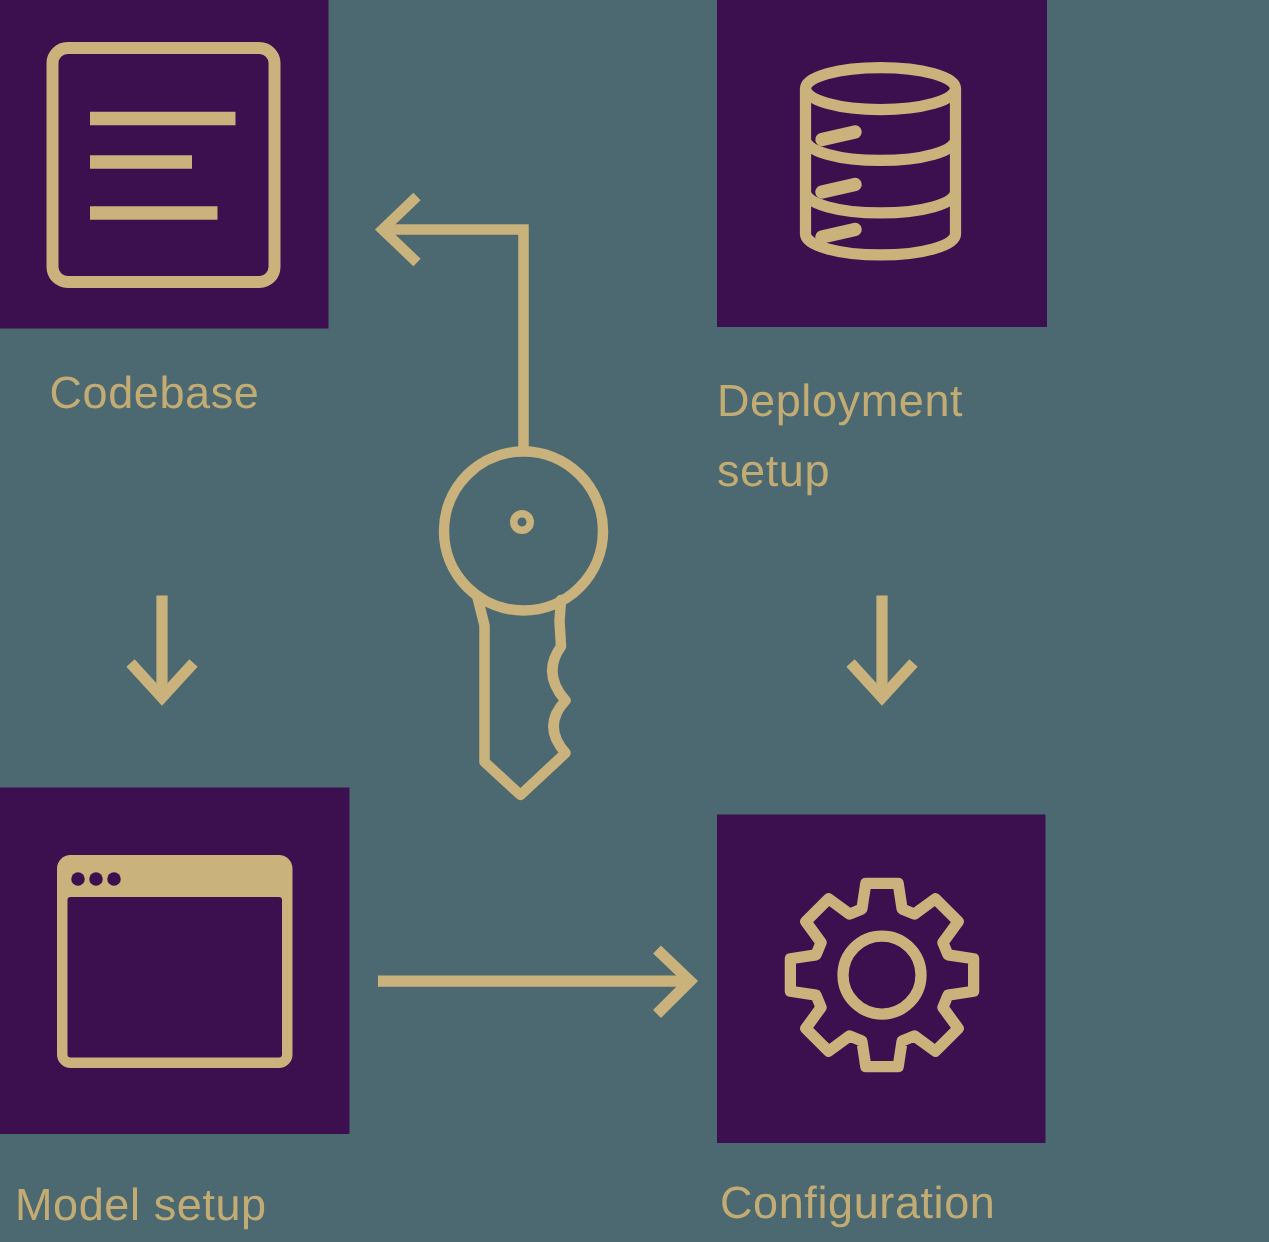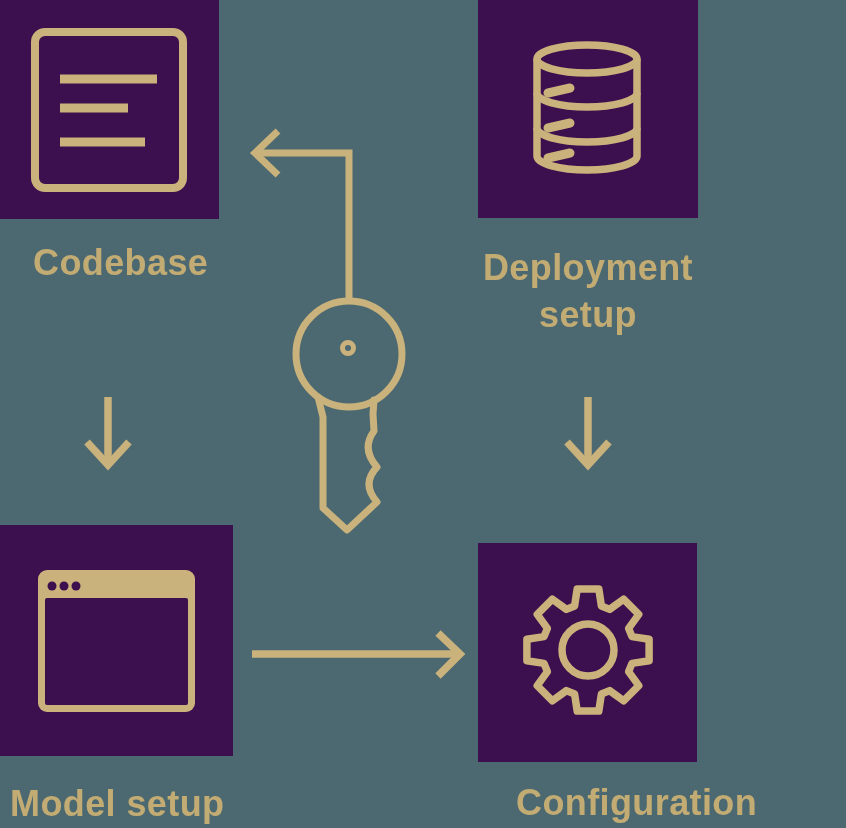--- a/index.html
+++ b/index.html
@@ -18,30 +18,30 @@
   .diagram { position: relative; width: 846px; height: 828px; }
   .tile { position: absolute; background: var(--tile); }
   #tile-codebase      { left: 0;   top: 0;   width: 219px; height: 219px; }
   #tile-deployment    { left: 478px; top: 0;   width: 220px; height: 218px; }
   #tile-model-assets  { left: 0;   top: 525px; width: 233px; height: 231px; }
   #tile-configuration { left: 478px; top: 543px; width: 219px; height: 219px; }
   .tile svg { display: block; width: 100%; height: 100%; }
   .label {
     position: absolute;
     color: var(--label);
-    font-weight: bold;
-    font-size: 36px;
+    font-weight: normal;
+    font-size: 30px;
     letter-spacing: 0.4px;
     line-height: 38px;
     white-space: nowrap;
   }
   #label-codebase      { left: 33px;  top: 244px; }
-  #label-deployment    { left: 478px; top: 244px; width: 220px; text-align: center; line-height: 47px; white-space: normal; }
+  #label-deployment    { left: 478px; top: 244px; width: 220px; text-align: left; line-height: 47px; white-space: normal; }
   #label-model-assets  { left: 10px;  top: 785px; }
-  #label-configuration { left: 480px; top: 784px; margin-left: 36px; }
+  #label-configuration { left: 480px; top: 784px; }
   .overlay { position: absolute; left: 0; top: 0; pointer-events: none; }
   
   .stroke-gold { stroke: var(--gold); fill: none; }
   .fill-gold   { fill: var(--gold); stroke: none; }
   .fill-tile   { fill: var(--tile); stroke: none; }
   .w7  { stroke-width: 7px; }
   .w75 { stroke-width: 7.5px; }
   .w8  { stroke-width: 8px; }
   .w9  { stroke-width: 9px; }
   .round { stroke-linecap: round; stroke-linejoin: round; }

